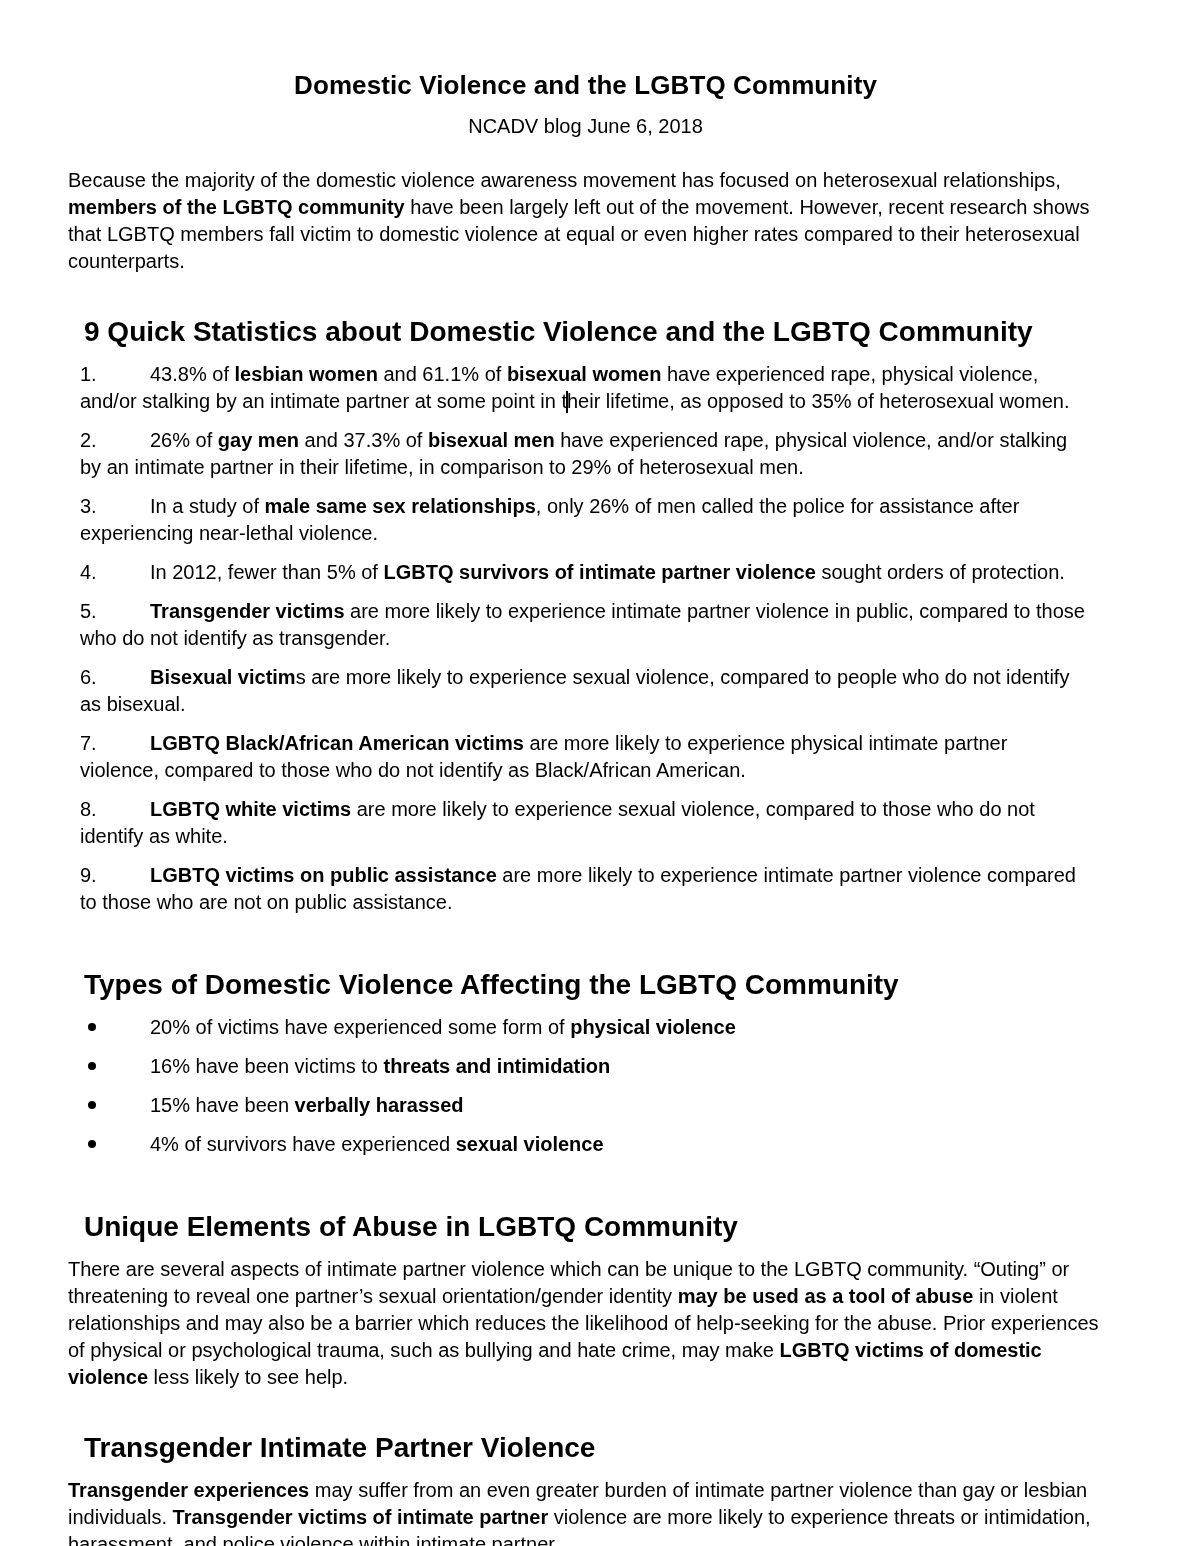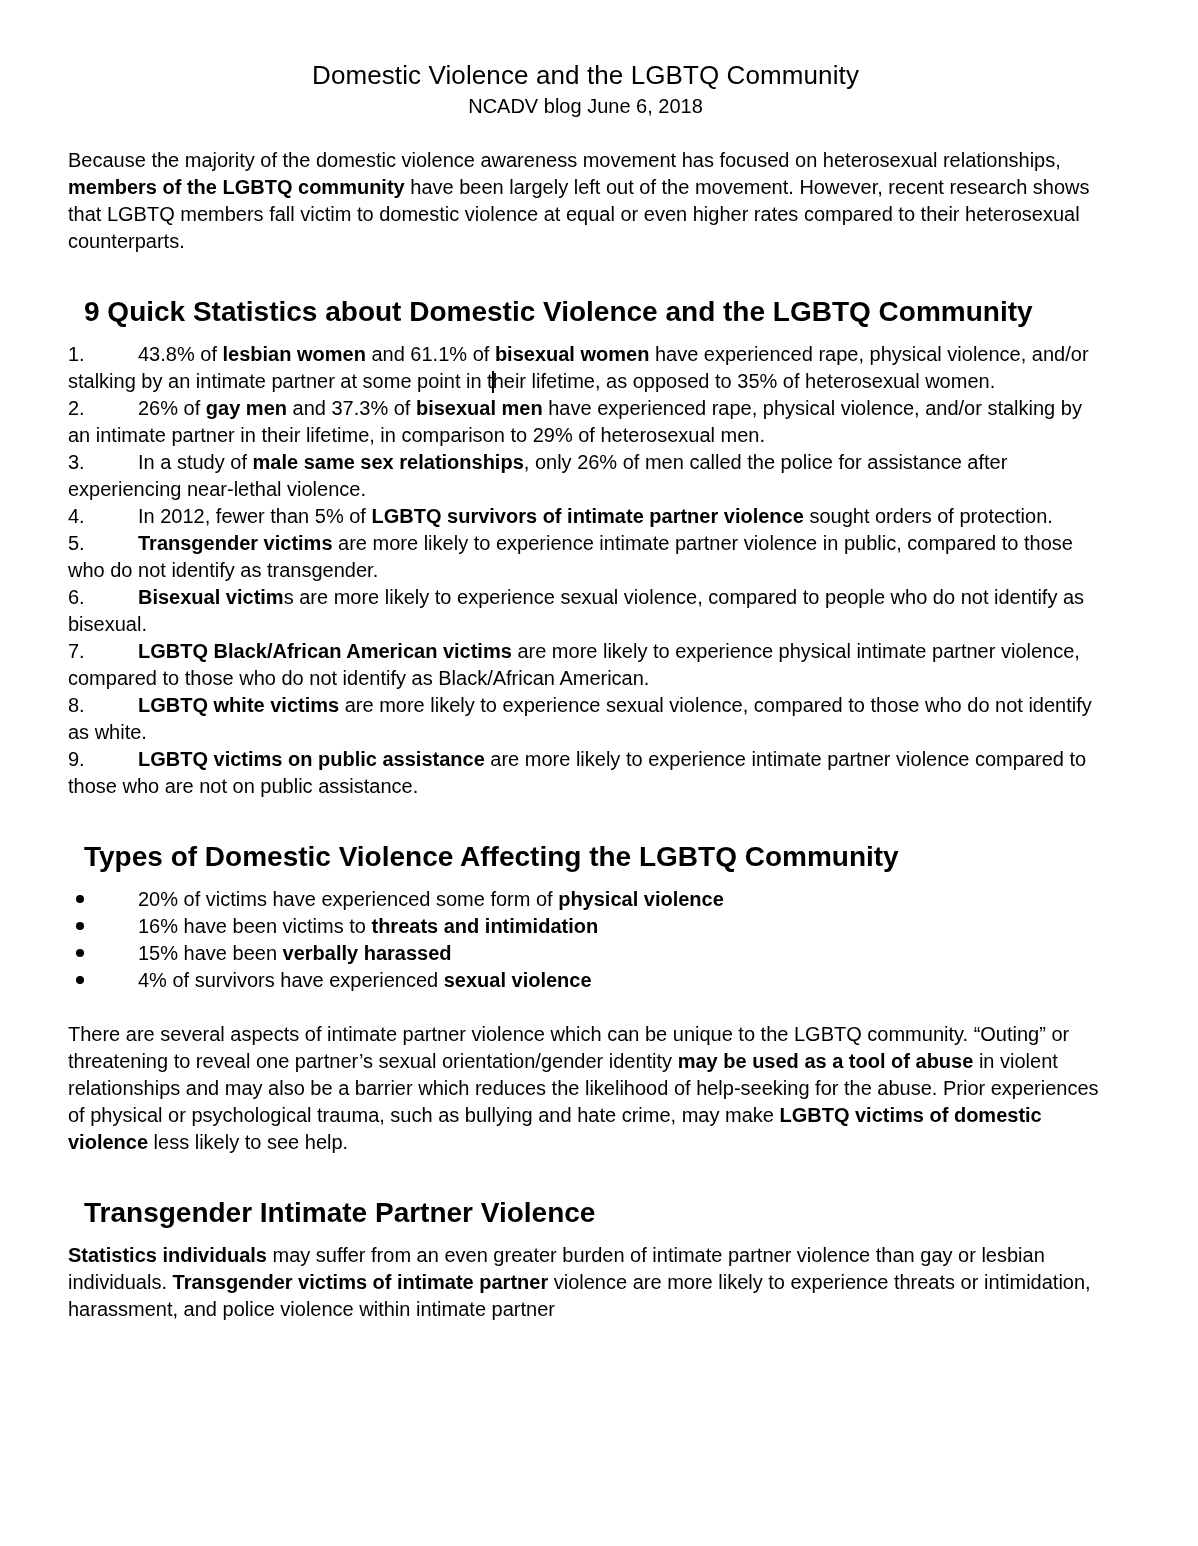--- a/index.html
+++ b/index.html
@@ -21,25 +21,25 @@
     box-sizing: border-box;
   }
   .sheet {
     position: absolute;
     left: 68px;
     top: 58px;
     width: 1035px;
   }
   .doc-title {
     font-size: 26px;
-    font-weight: normal;
+    font-weight: bold;
     text-align: center;
     line-height: 31px;
     letter-spacing: 0.1px;
-    margin: 2px;
+    margin: 12px;
   }
   .doc-subtitle {
     font-size: 20px;
     font-weight: normal;
     text-align: center;
     line-height: 27px;
     margin: 0 0 0 0;
   }
   .doc-subtitle b { font-weight: normal; }
 
@@ -64,21 +64,21 @@
   
   ul.numlist, ul.bullist {
     list-style: none;
     margin: 0;
     padding: 0;
   }
   li.numitem, li.bulitem {
     font-size: 20px;
     line-height: 27px;
     position: relative;
-    margin: 0;
+    margin: 12px;
     padding: 0;
   }
   li.numitem .marker {
     display: inline-block;
     width: 70px;
     vertical-align: top;
   }
   
   li.numitem .body {
     display: inline;
@@ -183,21 +183,22 @@
       <li class="bulitem">
         <span class="bullet"><i></i></span><span>15% have been </span><b>verbally harassed</b><span></span>
       </li>
       <li class="bulitem">
         <span class="bullet"><i></i></span><span>4% of survivors have experienced </span><b>sexual violence</b><span></span>
       </li>
     </ul>
 
     <div class="blank">&nbsp;</div>
 
+    <div class="heading">Unique Elements of Abuse in LGBTQ Community</div>
     <p class="para"><span>There are several aspects of intimate partner violence which can be unique to the LGBTQ community. “Outing” or threatening to reveal one partner’s sexual orientation/gender identity </span><b>may be used as a tool of abuse</b><span> in violent relationships and may also be a barrier which reduces the likelihood of help-seeking for the abuse. Prior experiences of physical or psychological trauma, such as bullying and hate crime, may make </span><b>LGBTQ victims of domestic violence</b><span> less likely to see help.</span></p>
 
     <div class="blank">&nbsp;</div>
 
     <div class="heading">Transgender Intimate Partner Violence</div>
-    <p class="para"><b>Statistics individuals</b><span> may suffer from an even greater burden of intimate partner violence than gay or lesbian individuals. </span><b>Transgender victims of intimate partner</b><span> violence are more likely to experience threats or intimidation, harassment, and police violence within intimate partner</span></p>
+    <p class="para"><b>Transgender experiences</b><span> may suffer from an even greater burden of intimate partner violence than gay or lesbian individuals. </span><b>Transgender victims of intimate partner</b><span> violence are more likely to experience threats or intimidation, harassment, and police violence within intimate partner</span></p>
 
   </div>
 </div>
 
 </body></html>

